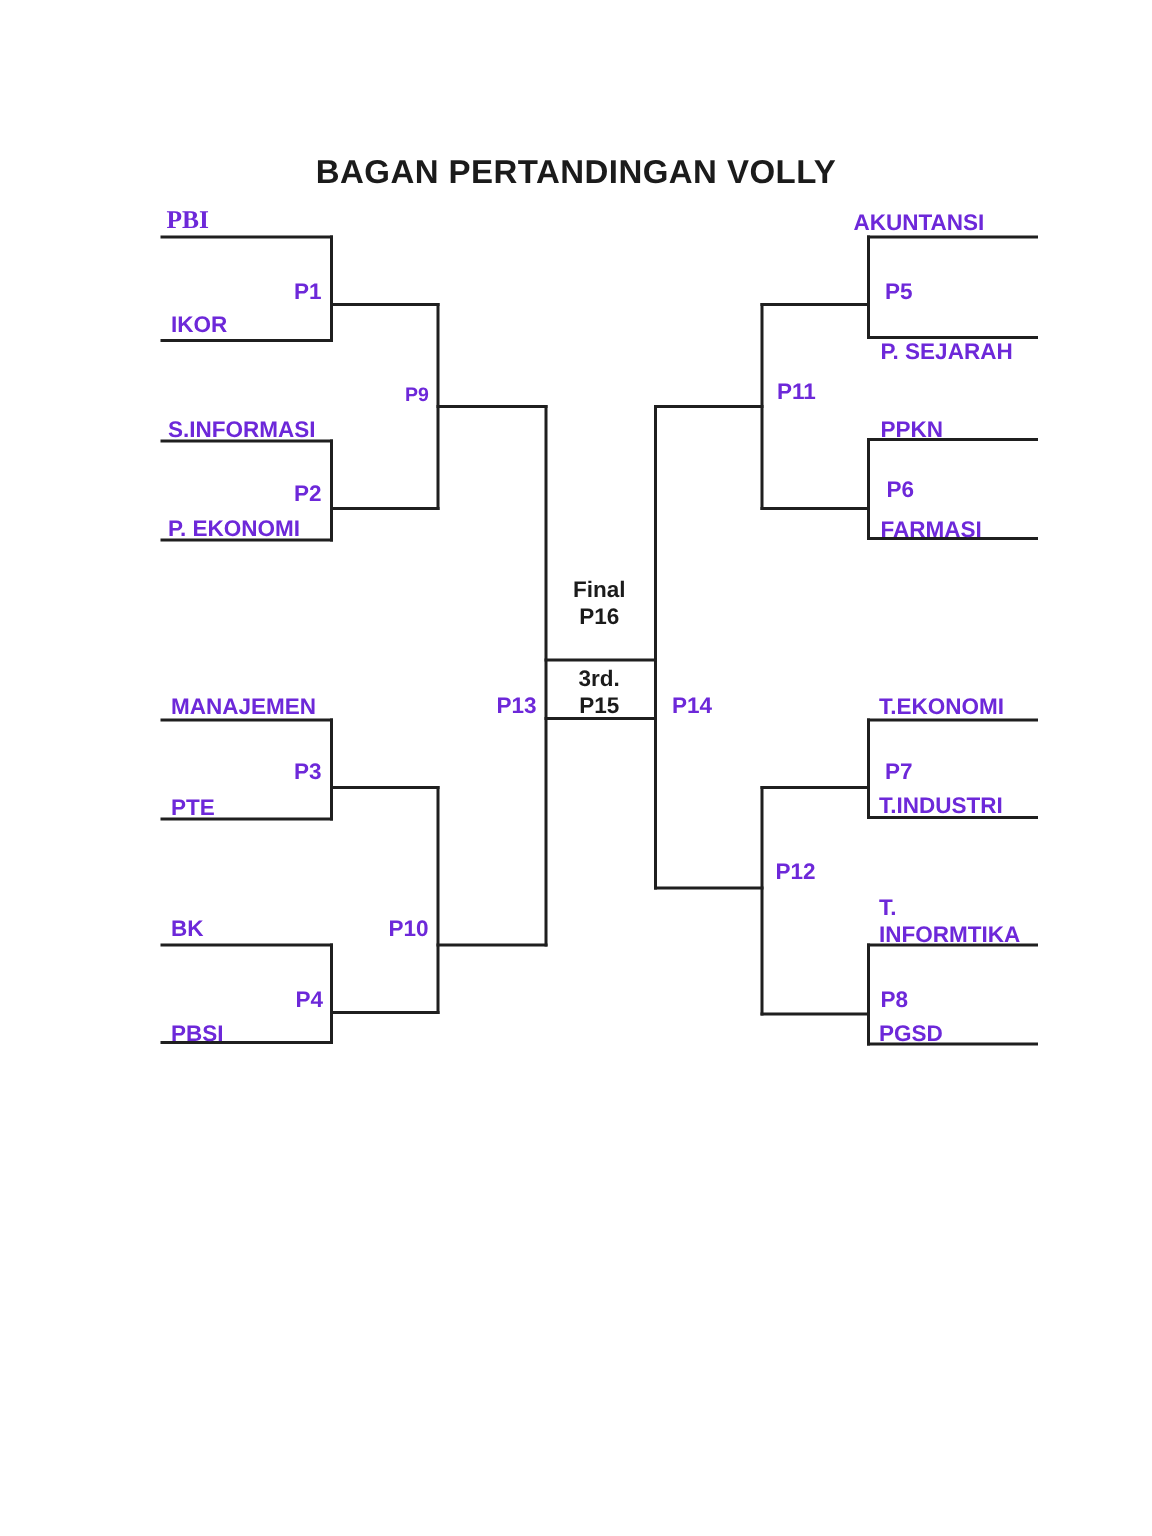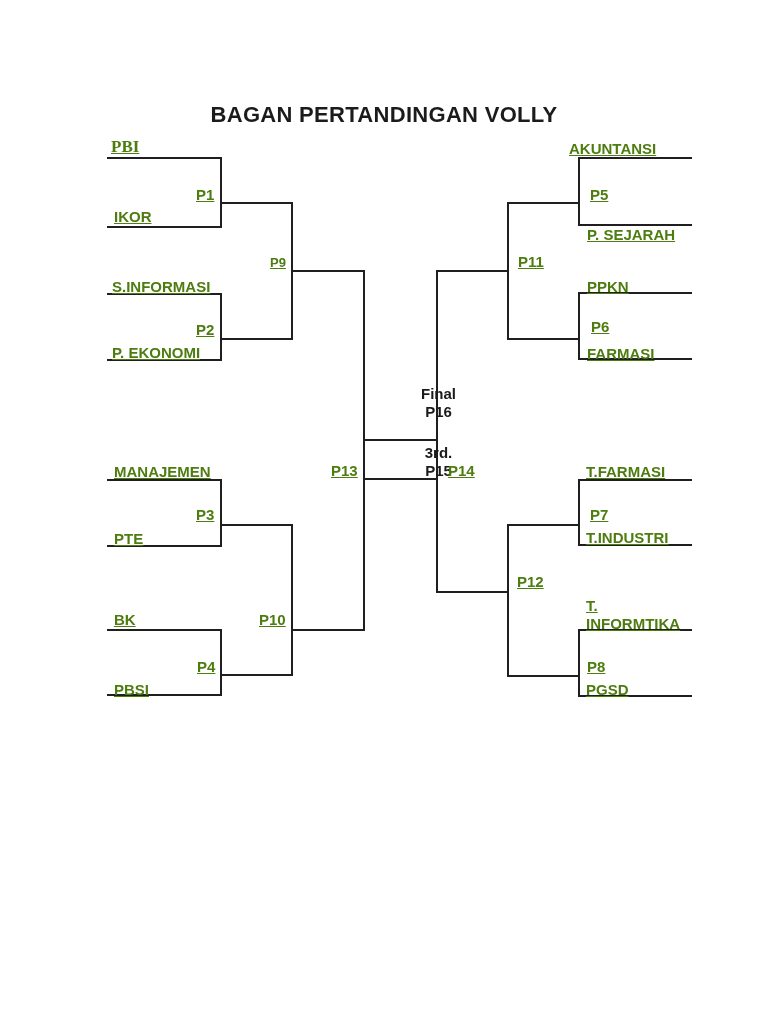--- a/index.html
+++ b/index.html
@@ -15,41 +15,39 @@
   .vl{position:absolute;width:2px;background:#1f1f1f;}
   .box{position:absolute;border:2px solid #1f1f1f;box-sizing:border-box;background:transparent;}
   .box.left-side{border-left:none;}
   .box.right-side{border-right:none;}
   .lbl{
     position:absolute;
     font-weight:700;
     font-size:15px;
     line-height:14px;
     white-space:pre-line;
-    color:#4d7c0f;
-    text-decoration:underline;
+    color:#6d28d9;
   }
   .title{
     position:absolute;
     left:0;right:0;
     text-align:center;
     font-weight:700;
     font-size:22px;
     letter-spacing:0.3px;
   }
   .serif{font-family:"Liberation Serif", serif;font-size:17px;}
   .small{font-size:13px;line-height:12px;}
   .center-col{
     position:absolute;
     left:363px;width:73px;
     text-align:center;
     font-weight:700;
     font-size:15px;
     line-height:14px;
-    padding-left:39px;
   }
 </style>
 </head>
 <body>
 
 <div id="page">
 
   <div class="title" style="top:102px;">BAGAN PERTANDINGAN VOLLY</div>
 
   <div class="box left-side" style="left:107px;top:157px;width:115px;height:71px;"></div>
@@ -120,21 +118,21 @@
   <div class="lbl" style="left:569px;top:142px;">AKUNTANSI</div>
   <div class="lbl" style="left:587px;top:228px;">P. SEJARAH</div>
   <div class="lbl" style="left:590px;top:188px;">P5</div>
 
   <div class="lbl" style="left:587px;top:280px;">PPKN</div>
   <div class="lbl" style="left:587px;top:347px;">FARMASI</div>
   <div class="lbl" style="left:591px;top:320px;">P6</div>
 
   <div class="lbl" style="left:518px;top:255px;">P11</div>
 
-  <div class="lbl" style="left:586px;top:465px;">T.FARMASI</div>
+  <div class="lbl" style="left:586px;top:465px;">T.EKONOMI</div>
   <div class="lbl" style="left:586px;top:531px;text-align:center;">T.INDUSTRI</div>
   <div class="lbl" style="left:590px;top:508px;">P7</div>
 
   <div class="lbl" style="left:586px;top:597px;line-height:18px;">T.
 INFORMTIKA</div>
   <div class="lbl" style="left:586px;top:683px;">PGSD</div>
   <div class="lbl" style="left:587px;top:660px;">P8</div>
 
   <div class="lbl" style="left:517px;top:575px;">P12</div>
 

